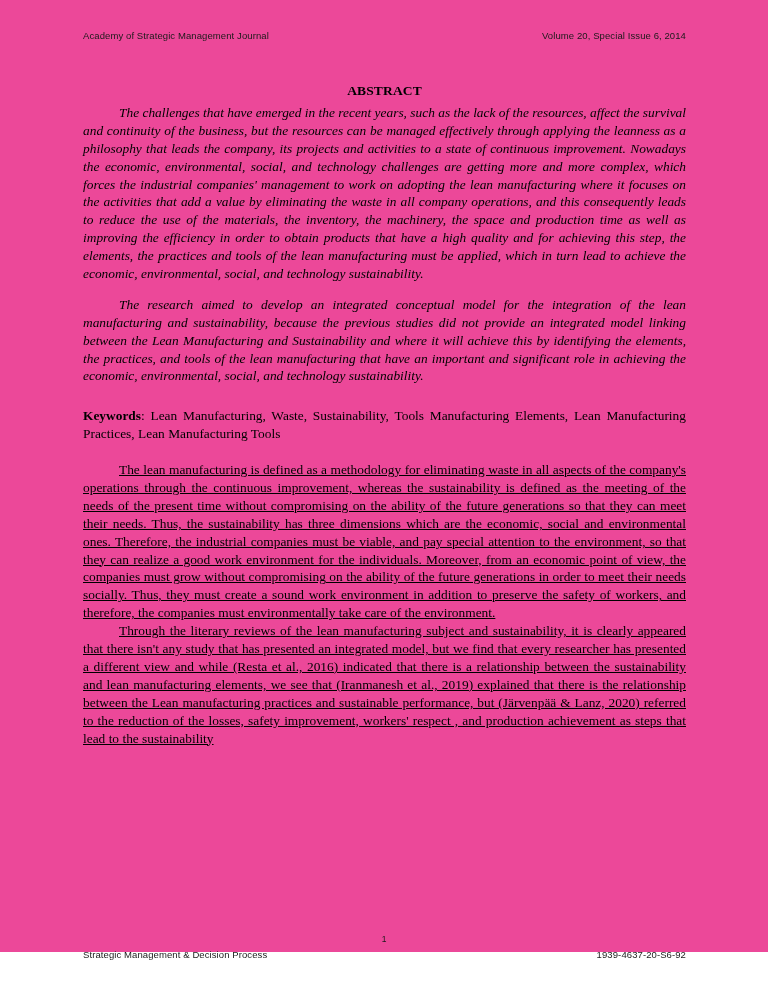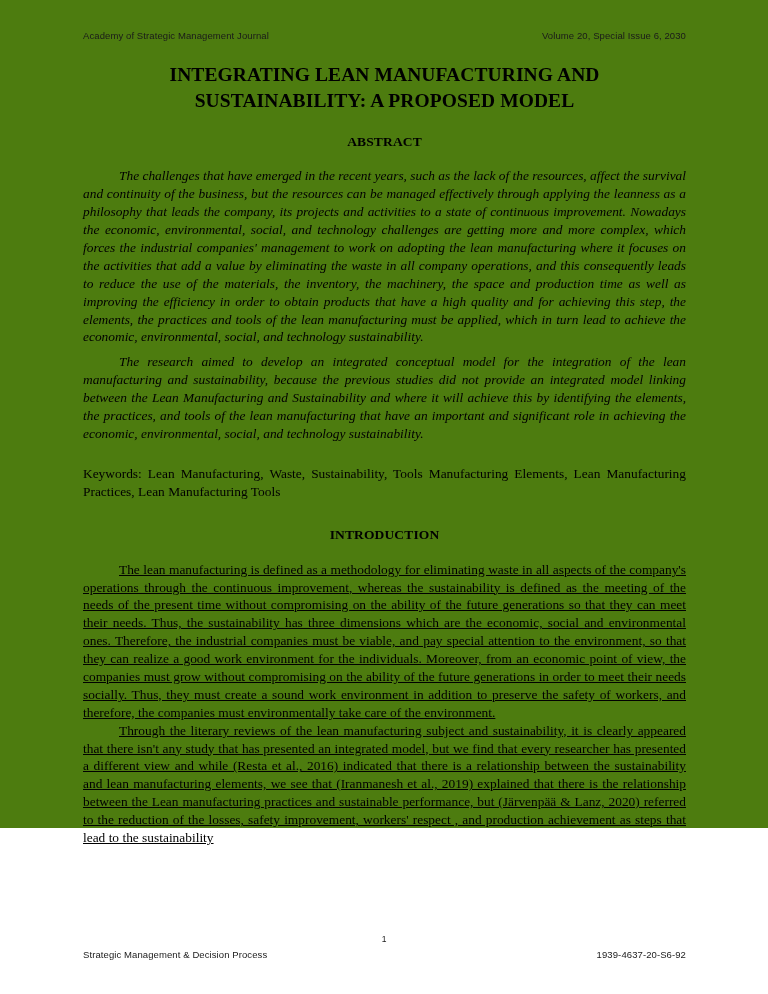--- a/index.html
+++ b/index.html
@@ -12,22 +12,22 @@
     height: 994px;
     font-family: "Liberation Serif", serif;
     color: #000000;
     position: relative;
     overflow: hidden;
   }
   .page {
     position: absolute;
     inset: 0;
     width: 768px;
-    height: 828px;
-    background: #4d7c0f;
+    height: 952px;
+    background: #ec4899;
   }
 
   
   .running-head {
     position: absolute;
     left: 83px;
     top: 30px;
     width: 603px;
     display: flex;
     justify-content: space-between;
@@ -84,32 +84,32 @@
     line-height: 1.335;
     text-align: justify;
     text-justify: inter-word;
   }
 
   .abstract-para {
     font-style: italic;
     text-indent: 36px;
   }
   .abstract-para.first {
-    margin-top: 17px;
+    margin-top: 5px;
   }
   .abstract-para.second {
-    margin-top: 7px;
+    margin-top: 13px;
   }
 
   .keywords {
     margin-top: 22px;
     text-align: justify;
   }
   .keywords .kw-label {
-    font-weight: normal;
+    font-weight: bold;
   }
 
   .body-para {
     text-indent: 36px;
     text-decoration: underline;
   }
   .body-para.first {
     margin-top: 18px;
   }
 
@@ -138,36 +138,34 @@
     letter-spacing: 0.01em;
   }
 </style>
 </head>
 <body>
 
 <div class="page">
 
   <div class="running-head">
     <span>Academy of Strategic Management Journal</span>
-    <span>Volume 20, Special Issue 6, 2030</span>
+    <span>Volume 20, Special Issue 6, 2014</span>
   </div>
 
   <div class="column">
 
-    <h1 class="doc-title">INTEGRATING LEAN MANUFACTURING AND SUSTAINABILITY: A PROPOSED MODEL</h1>
 
 
     <div class="section-head">ABSTRACT</div>
 
     <p class="abstract-para first">The challenges that have emerged in the recent years, such as the lack of the resources, affect the survival and continuity of the business, but the resources can be managed effectively through applying the leanness as a philosophy that leads the company, its projects and activities to a state of continuous improvement. Nowadays  the economic, environmental, social, and technology challenges are getting more and more complex, which forces the industrial companies' management to work on adopting the lean manufacturing where it focuses on the activities that add a value by eliminating the waste in all company operations, and this consequently  leads to reduce the use of the materials, the inventory, the machinery,  the space and production time as well as improving the efficiency in order to obtain products that have a high quality  and for  achieving this step, the elements,  the practices and tools of the lean manufacturing must be applied, which in turn lead to achieve the economic, environmental, social, and technology sustainability.</p>
     <p class="abstract-para second">The research aimed to develop an integrated conceptual model for the integration of the lean manufacturing and sustainability, because the previous studies did not provide an integrated model linking between the Lean Manufacturing and Sustainability and where it will achieve this by identifying the elements, the practices, and tools of the lean manufacturing that have an important and significant role in achieving the economic, environmental, social, and technology sustainability.</p>
 
     <p class="keywords"><span class="kw-label">Keywords</span><span>: </span><span>Lean Manufacturing, Waste, Sustainability, Tools Manufacturing Elements, Lean Manufacturing Practices, Lean Manufacturing Tools</span></p>
 
-    <div class="section-head intro">INTRODUCTION</div>
 
     <p class="body-para first">The lean manufacturing is defined as a methodology for eliminating waste in all aspects of the company's operations through the continuous improvement, whereas the sustainability is defined as the meeting of the needs of the present time without compromising on the ability of the future generations so that they can meet their needs. Thus, the sustainability has three dimensions which are the economic, social and environmental ones. Therefore, the industrial companies must be viable, and pay special attention to the environment, so that they can realize a good work environment for the individuals. Moreover, from an economic point of view, the companies must grow without compromising on the ability of the future generations in order to meet their needs socially. Thus, they must create a sound work environment in addition to preserve the safety of workers, and therefore, the companies must environmentally take care of the environment.</p>
     <p class="body-para">Through the literary reviews of the lean manufacturing subject  and sustainability, it is clearly appeared that there isn't any study that has presented an integrated model, but we find that every researcher has presented a different  view and while (Resta et al., 2016) indicated that there is a relationship between the sustainability and  lean manufacturing elements, we see that (Iranmanesh et al., 2019) explained that there is   the relationship between the Lean manufacturing practices and sustainable performance,  but (Järvenpää &amp; Lanz, 2020) referred to the reduction of the losses, safety improvement, workers' respect , and  production achievement as  steps that lead to the sustainability</p>
 
   </div>
 
   <div class="page-number">1</div>
 
   <div class="footer">
     <span>Strategic Management &amp; Decision Process</span>

